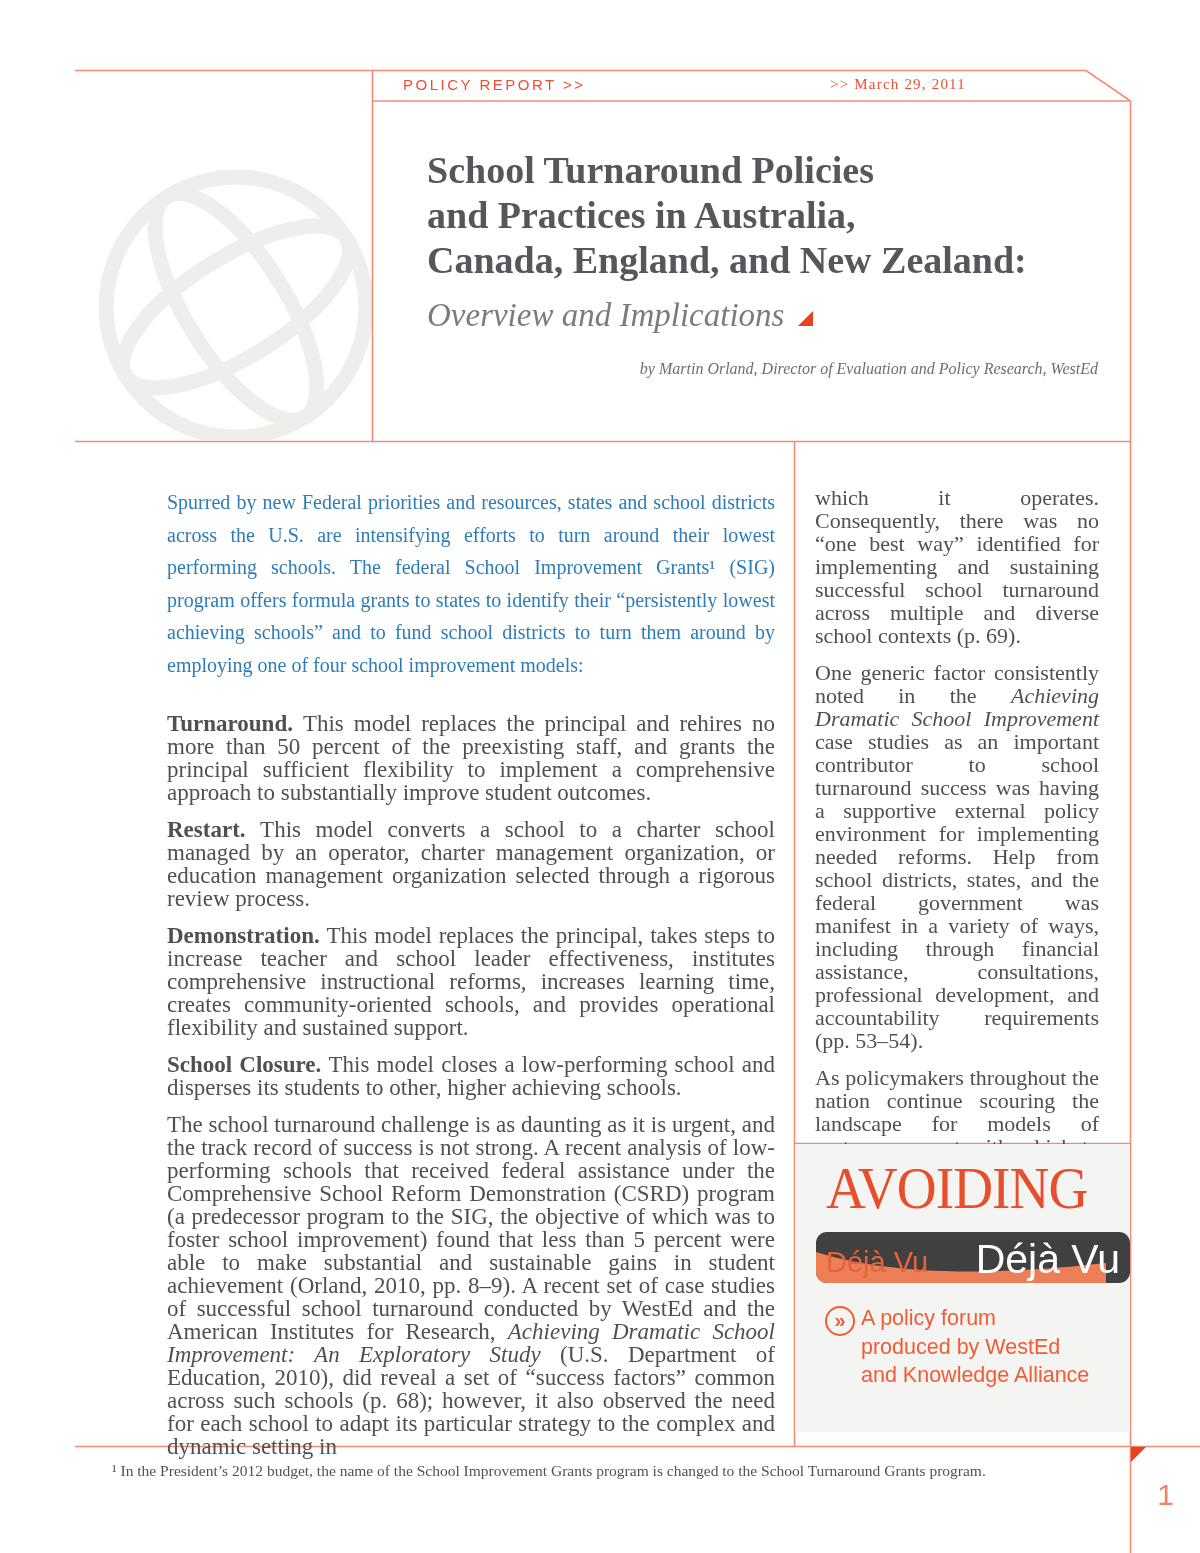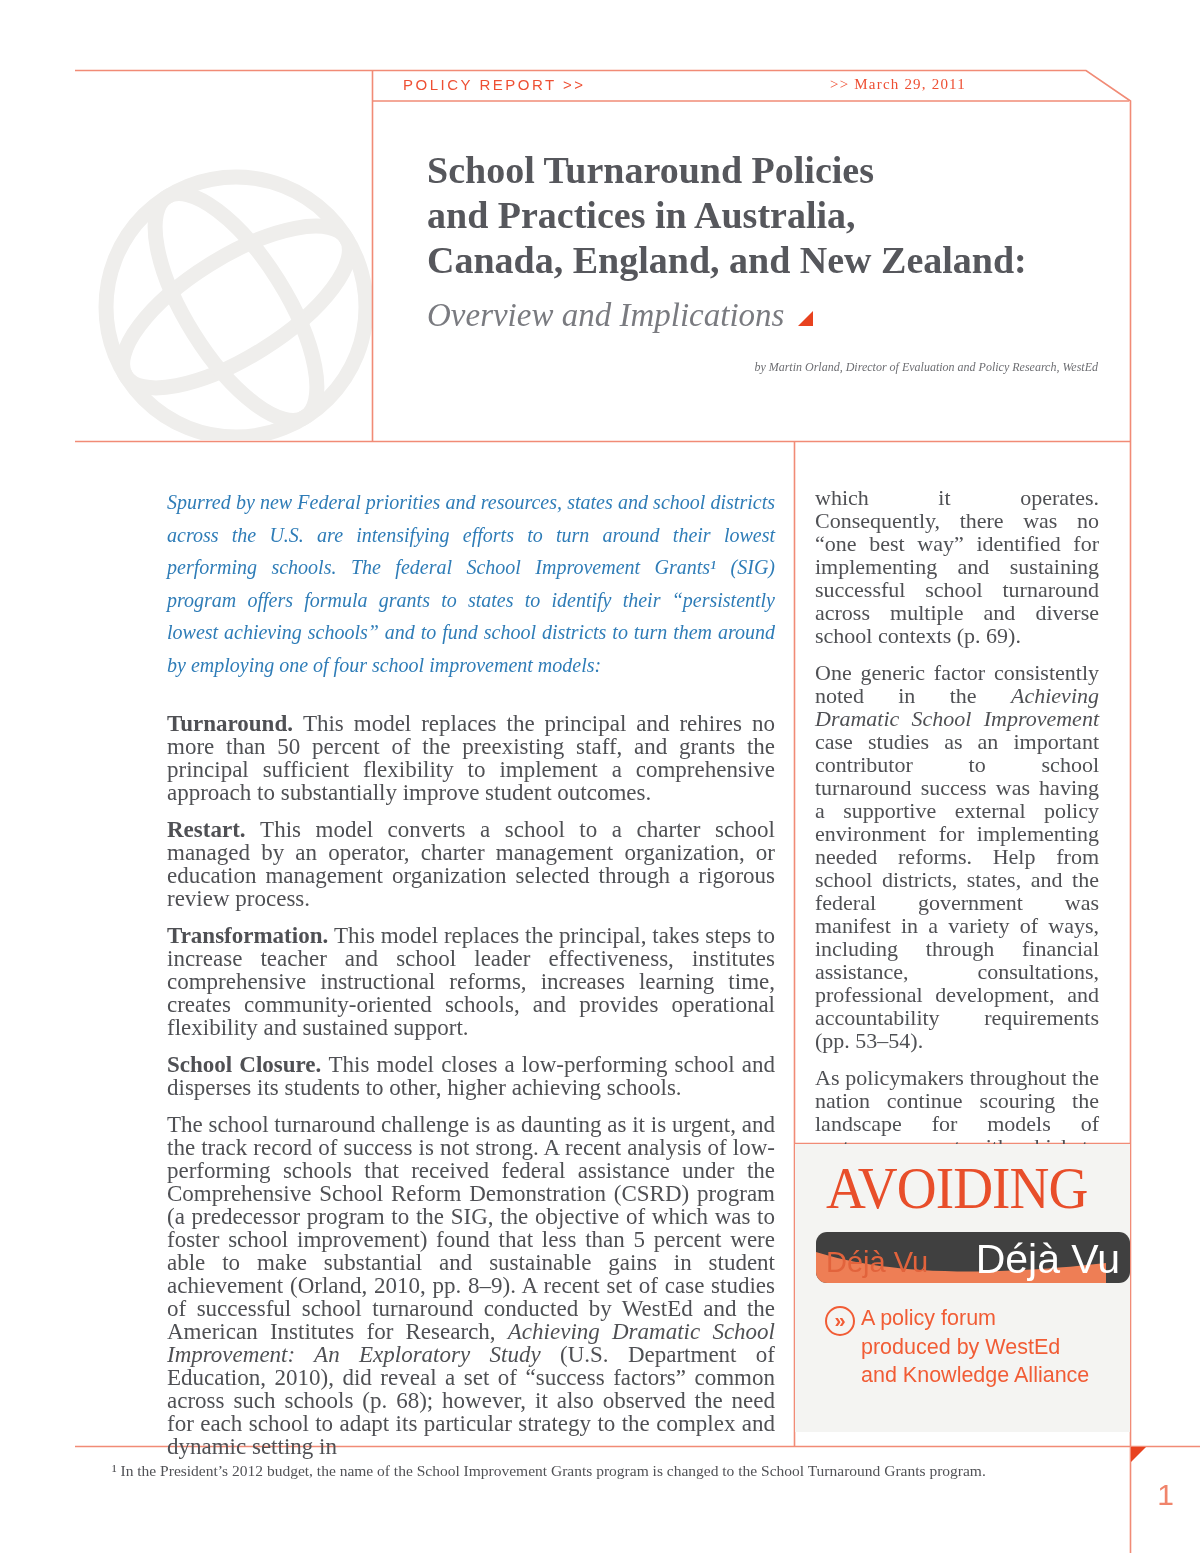--- a/index.html
+++ b/index.html
@@ -29,26 +29,26 @@
     white-space:pre-line;margin:0;
   }
   .doc-subtitle{
     position:absolute;left:427px;top:297px;width:690px;
     font-size:33px;font-style:italic;color:#7a7b80;
   }
   .tri-dr{display:inline-block;width:0;height:0;vertical-align:baseline;
     border-left:15px solid transparent;border-bottom:15px solid #e8421f;margin-left:14px;}
   .byline{
     position:absolute;left:427px;top:360px;width:671px;text-align:right;
-    font-size:12px;font-style:italic;color:#6d6e72;
+    font-size:16px;font-style:italic;color:#6d6e72;
   }
   
   .intro{
     position:absolute;left:167px;top:486px;width:608px;
-    font-size:20px;line-height:32.5px;font-style:italic;color:#2e7cb7;
+    font-size:20px;line-height:32.5px;color:#2e7cb7;
     text-align:justify;margin:0;
   }
   .col-left{
     position:absolute;left:167px;top:712px;width:608px;
     font-size:23px;line-height:23px;color:#4f5054;text-align:justify;
   }
   .col-right{
     position:absolute;left:815px;top:486px;width:284px;
     font-size:22px;line-height:23px;color:#4f5054;text-align:justify;
   }
@@ -139,21 +139,21 @@
   <div class="doc-subtitle">
     <span>Overview and Implications</span><span class="tri-dr"></span>
   </div>
   <div class="byline">by Martin Orland, Director of Evaluation and Policy Research, WestEd</div>
 
   <p class="intro">Spurred by new Federal priorities and resources, states and school districts across the U.S. are intensifying efforts to turn around their lowest performing schools. The federal School Improvement Grants¹ (SIG) program offers formula grants to states to identify their “persistently lowest achieving schools” and to fund school districts to turn them around by employing one of four school improvement models:</p>
 
   <div class="col-left">
     <p><span style="font-weight: 700;">Turnaround. </span><span>This model replaces the principal and rehires no more than 50 percent of the preexisting staff, and grants the principal sufficient flexibility to implement a comprehensive approach to substantially improve student outcomes.</span></p>
     <p><span style="font-weight: 700;">Restart. </span><span>This model converts a school to a charter school managed by an operator, charter management organization, or education management organization selected through a rigorous review process.</span></p>
-    <p><span style="font-weight: 700;">Transformation. </span><span>This model replaces the principal, takes steps to increase teacher and school leader effectiveness, institutes comprehensive instructional reforms, increases learning time, creates community-oriented schools, and provides operational flexibility and sustained support.</span></p>
+    <p><span style="font-weight: 700;">Demonstration. </span><span>This model replaces the principal, takes steps to increase teacher and school leader effectiveness, institutes comprehensive instructional reforms, increases learning time, creates community-oriented schools, and provides operational flexibility and sustained support.</span></p>
     <p><span style="font-weight: 700;">School Closure. </span><span>This model closes a low-performing school and disperses its students to other, higher achieving schools.</span></p>
     <p><span>The school turnaround challenge is as daunting as it is urgent, and the track record of success is not strong. A recent analysis of low-performing schools that received federal assistance under the Comprehensive School Reform Demonstration (CSRD) program (a predecessor program to the SIG, the objective of which was to foster school improvement) found that less than 5 percent were able to make substantial and sustainable gains in student achievement (Orland, 2010, pp. 8–9). A recent set of case studies of successful school turnaround conducted by WestEd and the American Institutes for Research, </span><span style="font-style: italic;">Achieving Dramatic School Improvement: An Exploratory Study</span><span> (U.S. Department of Education, 2010), did reveal a set of “success factors” common across such schools (p. 68); however, it also observed the need for each school to adapt its particular strategy to the complex and dynamic setting in</span></p>
   </div>
 
   <div class="col-right">
     <p><span>which it operates. Consequently, there was no “one best way” identified for implementing and sustaining successful school turnaround across multiple and diverse school contexts (p. 69).</span></p>
     <p><span>One generic factor consistently noted in the </span><span style="font-style: italic;">Achieving Dramatic School Improvement</span><span> case studies as an important contributor to school turnaround success was having a supportive external policy environment for implementing needed reforms. Help from school districts, states, and the federal government was manifest in a variety of ways, including through financial assistance, consultations, professional development, and accountability requirements (pp. 53–54).</span></p>
     <p><span><span>As policymakers throughout the nation continue scouring the landscape for models of systems support with which to ground their own school turnaround efforts, it makes sense to look not only across America but also abroad, to other developed countries that struggle with similar challenges. Looking at</span></span><span class="tri-end"></span><span class="tri-end"></span></p>
   </div>
 

